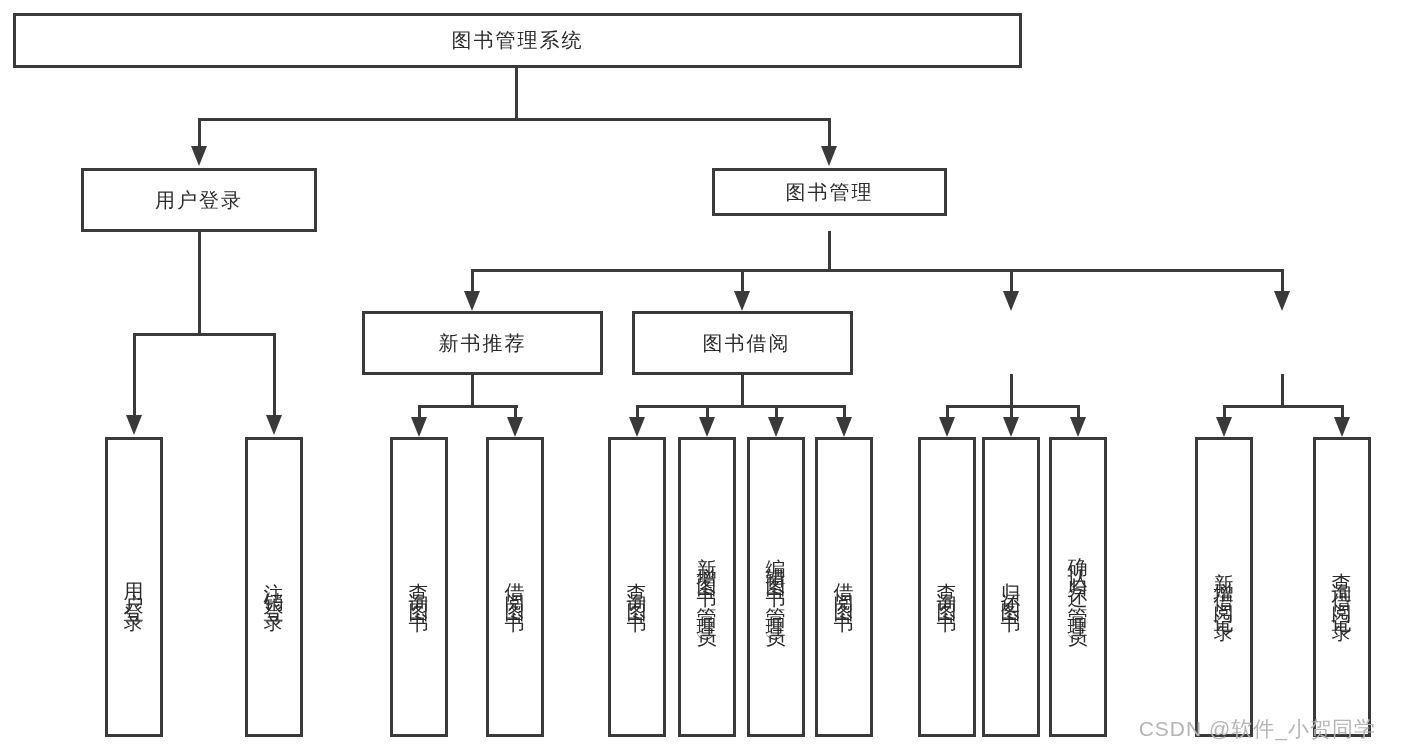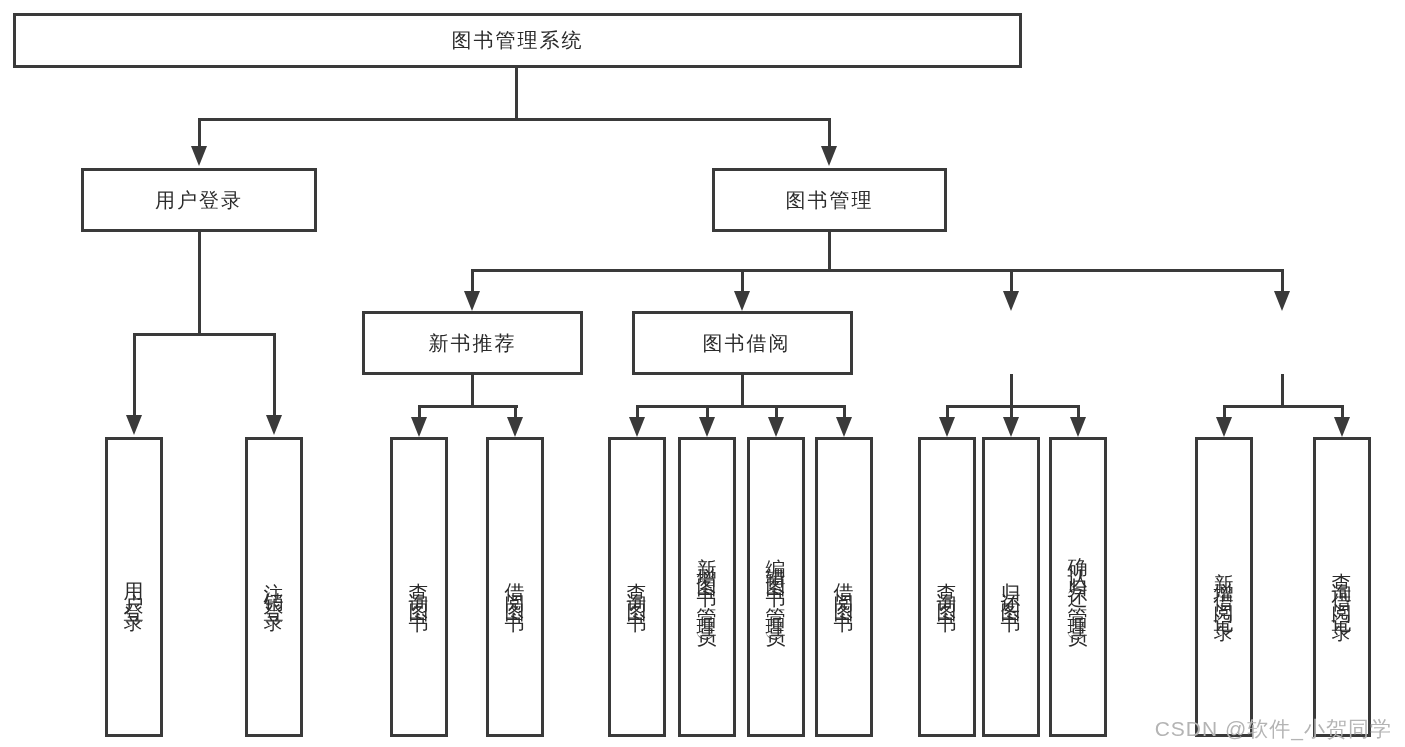--- a/index.html
+++ b/index.html
@@ -47,21 +47,21 @@
   .vl{position:absolute;width:3px;background:var(--line);}
   .hl{position:absolute;height:3px;background:var(--line);}
   .ah{
     position:absolute;width:0;height:0;
     border-left:8px solid transparent;
     border-right:8px solid transparent;
     border-top:20px solid var(--line);
   }
   .watermark{
     position:absolute;
-    right:13px;bottom:4px;
+    right:29px;bottom:4px;
     font-size:21px;
     letter-spacing:1px;
     color:var(--wm);
     z-index:10;
     white-space:nowrap;
     margin-top:16px;
   }
 </style>
 </head>
 <body>
@@ -75,21 +75,21 @@
   <div class="vl" style="left:515px;top:66px;height:54px;"></div>
   <div class="hl" style="left:198px;top:118px;width:633px;"></div>
   <div class="vl" style="left:198px;top:118px;height:30px;"></div>
   <div class="ah" style="left:191px;top:146px;"></div>
   <div class="vl" style="left:828px;top:118px;height:30px;"></div>
   <div class="ah" style="left:821px;top:146px;"></div>
 
   <div class="node" style="left:81px;top:168px;width:236px;height:64px;">
     <span>用户登录</span>
   </div>
-  <div class="node" style="left:712px;top:168px;width:235px;height:64px;">
+  <div class="node" style="left:712px;top:168px;width:235px;height:48px;">
     <span>图书管理</span>
   </div>
 
   <div class="vl" style="left:198px;top:231px;height:104px;"></div>
   <div class="hl" style="left:133px;top:333px;width:143px;"></div>
   <div class="vl" style="left:133px;top:333px;height:84px;"></div>
   <div class="ah" style="left:126px;top:415px;"></div>
   <div class="vl" style="left:273px;top:333px;height:84px;"></div>
   <div class="ah" style="left:266px;top:415px;"></div>
 
@@ -97,21 +97,21 @@
   <div class="hl" style="left:471px;top:269px;width:813px;"></div>
   <div class="vl" style="left:471px;top:269px;height:24px;"></div>
   <div class="ah" style="left:464px;top:291px;"></div>
   <div class="vl" style="left:741px;top:269px;height:24px;"></div>
   <div class="ah" style="left:734px;top:291px;"></div>
   <div class="vl" style="left:1010px;top:269px;height:24px;"></div>
   <div class="ah" style="left:1003px;top:291px;"></div>
   <div class="vl" style="left:1281px;top:269px;height:24px;"></div>
   <div class="ah" style="left:1274px;top:291px;"></div>
 
-  <div class="node" style="left:362px;top:311px;width:221px;height:64px;">
+  <div class="node" style="left:362px;top:311px;width:241px;height:64px;">
     <span>新书推荐</span>
   </div>
   <div class="node" style="left:632px;top:311px;width:221px;height:64px;padding-left:8px;">
     <span>图书借阅</span>
   </div>
 
   <div class="vl" style="left:471px;top:374px;height:33px;"></div>
   <div class="hl" style="left:418px;top:405px;width:100px;"></div>
   <div class="vl" style="left:418px;top:405px;height:14px;"></div>
   <div class="ah" style="left:411px;top:417px;"></div>

